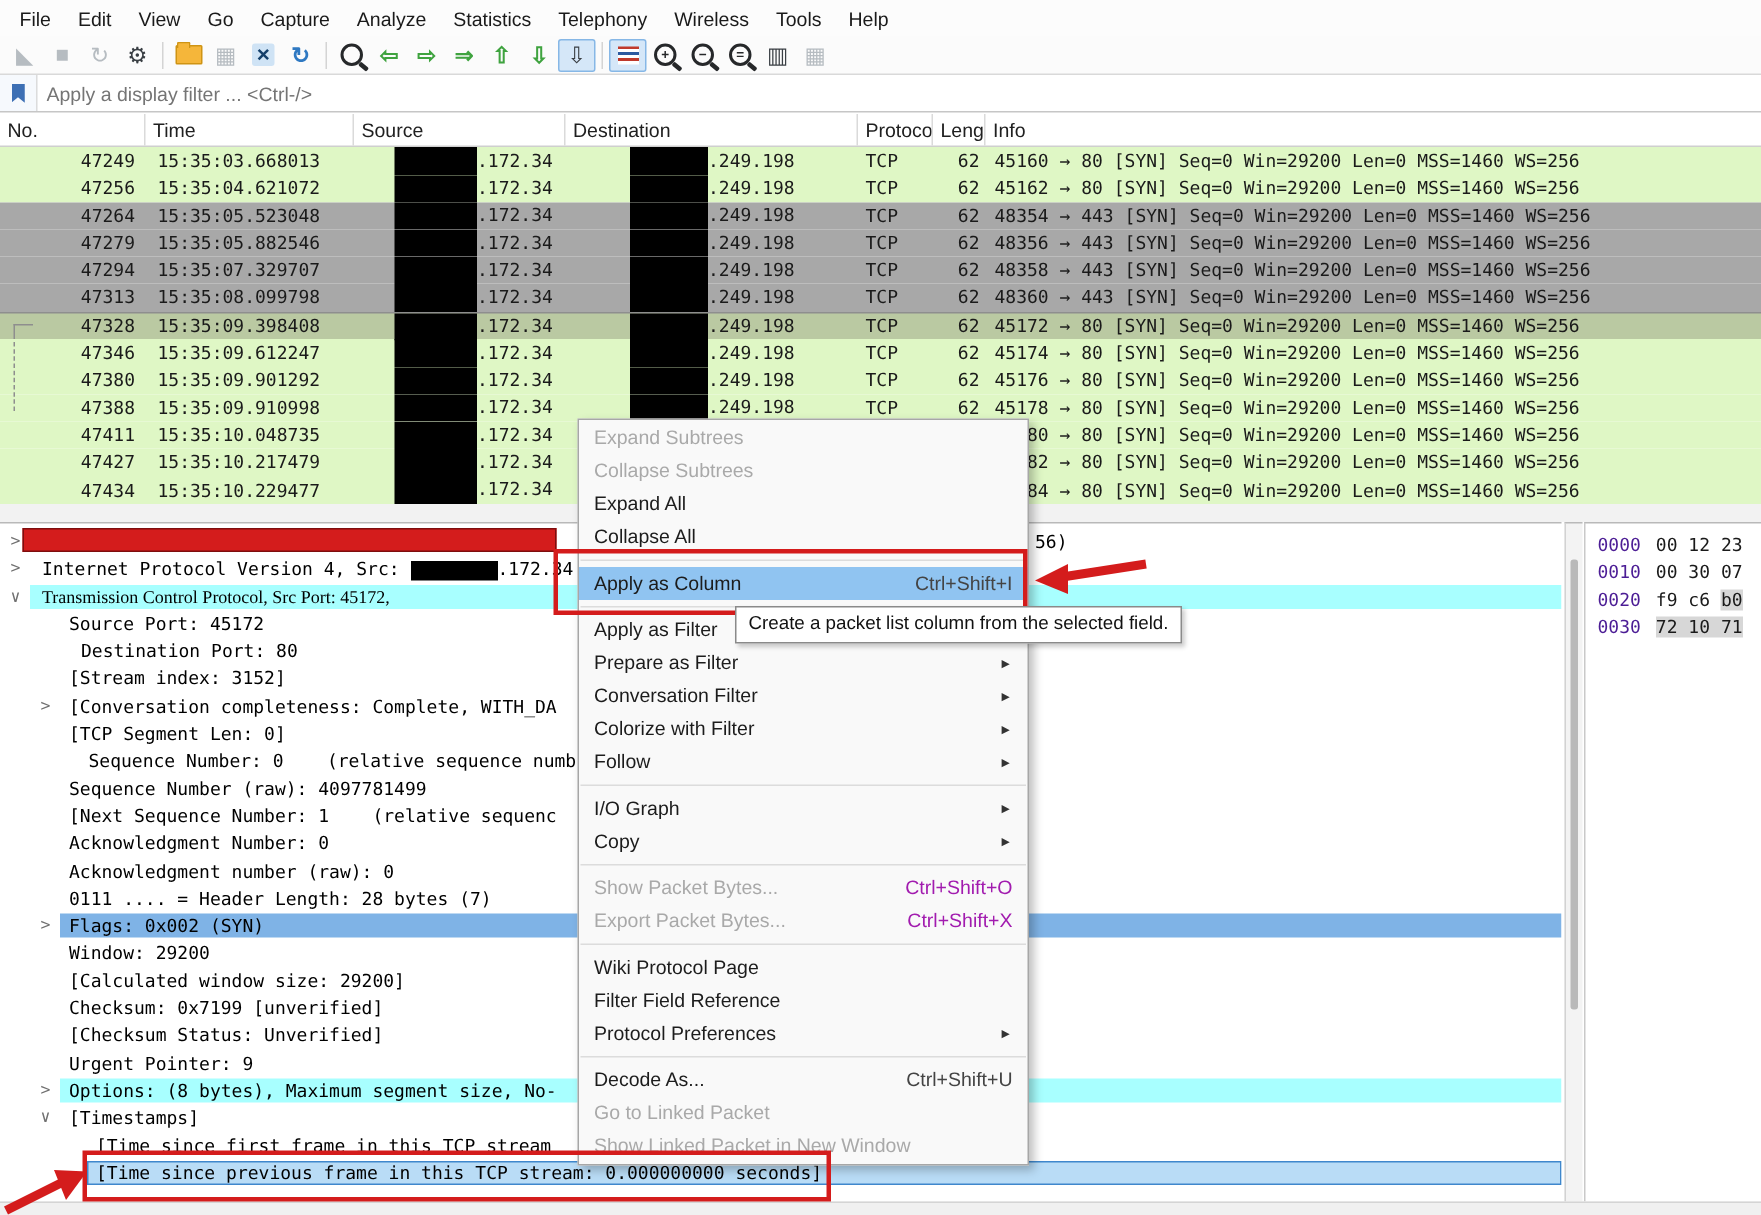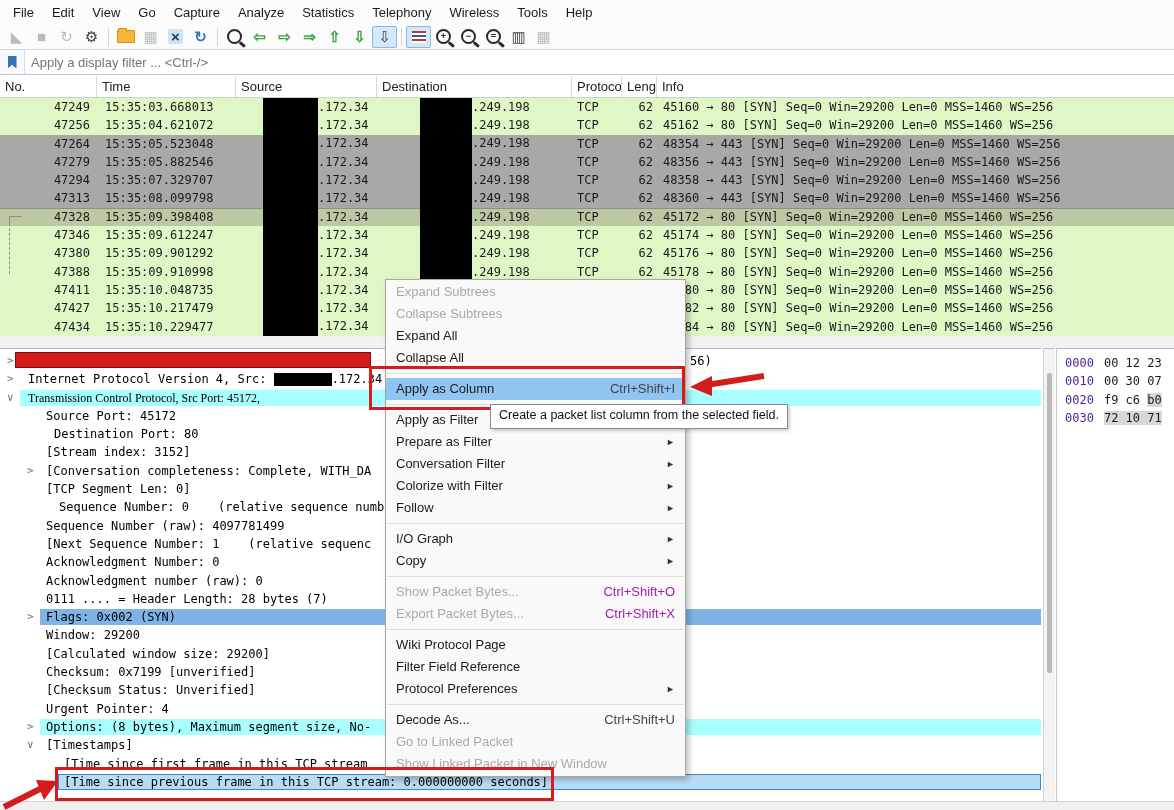--- a/index.html
+++ b/index.html
@@ -227,21 +227,21 @@
       <div class="drow mono"><span class="dtext" style="margin-left: 46px;">Sequence Number (raw): 4097781499</span></div>
       <div class="drow mono"><span class="dtext" style="margin-left: 46px;">[Next Sequence Number: 1    (relative sequenc</span></div>
       <div class="drow mono"><span class="dtext" style="margin-left: 46px;">Acknowledgment Number: 0</span></div>
       <div class="drow mono"><span class="dtext" style="margin-left: 46px;">Acknowledgment number (raw): 0</span></div>
       <div class="drow mono"><span class="dtext" style="margin-left: 46px;">0111 .... = Header Length: 28 bytes (7)</span></div>
       <div class="drow mono"><div class="dband blue" style="left: 40px;"></div><span class="darrow" style="left: 27px;">&gt;</span><span class="dtext" style="margin-left: 46px;">Flags: 0x002 (SYN)</span></div>
       <div class="drow mono"><span class="dtext" style="margin-left: 46px;">Window: 29200</span></div>
       <div class="drow mono"><span class="dtext" style="margin-left: 46px;">[Calculated window size: 29200]</span></div>
       <div class="drow mono"><span class="dtext" style="margin-left: 46px;">Checksum: 0x7199 [unverified]</span></div>
       <div class="drow mono"><span class="dtext" style="margin-left: 46px;">[Checksum Status: Unverified]</span></div>
-      <div class="drow mono"><span class="dtext" style="margin-left: 46px;">Urgent Pointer: 4</span></div>
+      <div class="drow mono"><span class="dtext" style="margin-left: 46px;">Urgent Pointer: 9</span></div>
       <div class="drow mono"><div class="dband cyan" style="left: 40px;"></div><span class="darrow" style="left: 27px;">&gt;</span><span class="dtext" style="margin-left: 46px;">Options: (8 bytes), Maximum segment size, No-</span></div>
       <div class="drow mono"><span class="darrow" style="left: 27px;">∨</span><span class="dtext" style="margin-left: 46px;">[Timestamps]</span></div>
       <div class="drow mono"><span class="dtext" style="margin-left: 64px;">[Time since first frame in this TCP stream</span></div>
       <div class="drow mono"><div class="dband selected" style="left: 58px;"></div><span class="dtext" style="margin-left: 64px;">[Time since previous frame in this TCP stream: 0.000000000 seconds]</span></div>
     </div>
   <div id="dscroll">
     <div id="dscroll-thumb"></div>
   </div>
   <div id="hexpane">
       <div class="hexrow mono"><span class="hex-off">0000</span><span>00 12 23</span></div>

